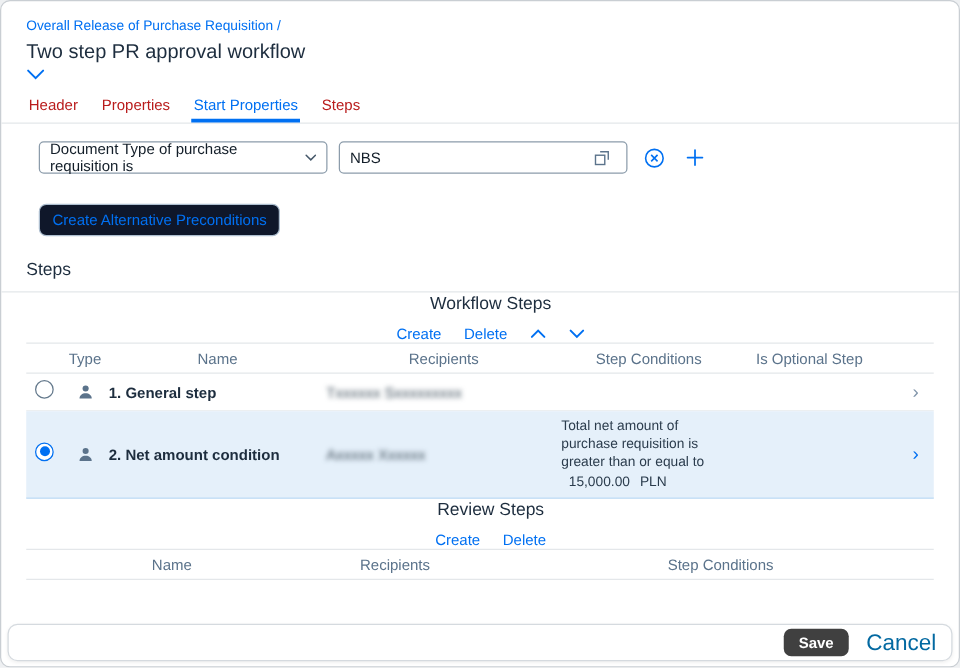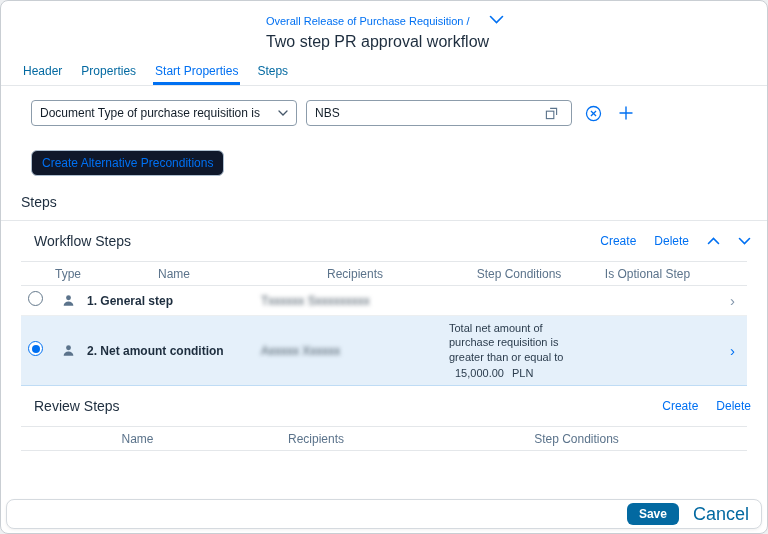--- a/index.html
+++ b/index.html
@@ -2,44 +2,44 @@
 <html><head>
 <meta charset="utf-8">
 <style>
   * { margin:0; padding:0; box-sizing:border-box; }
   html,body { background:#eef0f2; }
   body { font-family:"Liberation Sans", sans-serif; }
   .page { position:relative; width:768px; height:534px; background:#fff;
           border:1px solid #c9ced3; border-radius:8px; overflow:hidden; }
 
   
-  .top { display:flex; justify-content:center; align-items:flex-start; padding:10px 18px 8px 20px; }
+  .top { display:flex; justify-content:space-between; align-items:flex-start; padding:10px 18px 8px 20px;flex-direction:column; }
   .breadcrumb { font-size:11px; color:#0070f2; cursor:pointer; display:inline-block; }
   .title { font-size:16px; color:#1d2d3e; margin-top:4px; font-weight:400; }
   .collapse-btn { margin-top:4px; cursor:pointer; line-height:0; }
 
   
   .tabstrip { display:flex; gap:15px; padding:0 20px; border-bottom:1px solid #e4e7ea; height:27px; }
-  .tab { font-size:12px; color:#0369a1; display:flex; align-items:center; padding:0 2px;
+  .tab { font-size:12px; color:#b91c1c; display:flex; align-items:center; padding:0 2px;
          border-bottom:3px solid transparent; cursor:pointer; white-space:nowrap; }
   .tab.active { color:#0070f2; border-bottom-color:#0070f2; }
 
   
   .cond-area { padding:14px 20px 0 30px; }
   .cond-row { display:flex; align-items:center; gap:9px; }
-  .select, .input { width:266px; height:26px; border:1px solid #8c9cab; border-radius:4px; background:#fff;
+  .select, .input { width:231px; height:26px; border:1px solid #8c9cab; border-radius:4px; background:#fff;
          display:flex; align-items:center; justify-content:space-between; padding:0 8px;
          font-size:12px; color:#131e29; cursor:pointer; }
   .icon-btn { display:flex; align-items:center; justify-content:center; width:24px; height:24px; cursor:pointer; line-height:0; }
   .alt-btn { margin:24px 0 0 30px; height:26px; padding:0 10px; font-size:12px; color:#0070f2;
          background:#0f172a; border:1px solid #aebfd0; border-radius:6px; font-family:inherit; cursor:pointer; }
 
   
   .steps-title { margin-top:18px; padding:0 20px 10px 20px; font-size:14px; color:#1d2d3e; border-bottom:1px solid #e4e7ea; }
-  .panel-toolbar { display:flex; align-items:center; padding:0 16px 0 33px; height:40px; }
+  .panel-toolbar { display:flex; align-items:center; padding:0 16px 0 33px; height:40px;flex-direction:column; }
   .panel-title { flex:1; font-size:14px; color:#1d2d3e; }
   .toolbar-actions { display:flex; align-items:center; gap:18px; }
   .link { font-size:12px; color:#0070f2; cursor:pointer; text-decoration:none; }
   .arrow-btn { cursor:pointer; line-height:0; }
 
   
   .tbl { margin:0 20px; border-top:1px solid #e4e7ea; }
   .wf-grid { display:grid; grid-template-columns:28px 38px 174px 188px 140px 117px 1fr; align-items:center; }
   .tbl-head { height:24px; border-bottom:1px solid #e4e7ea; color:#5b738b; font-size:12px;text-align:center; }
   .row { border-bottom:1px solid #eceff1; cursor:pointer; }
@@ -61,21 +61,21 @@
 
   
   .rv-grid { display:grid; grid-template-columns:177px 180px 1fr; padding-left:28px; align-items:center; }
   .nodata { height:26px; border-bottom:1px solid #e4e7ea; display:flex; align-items:center; justify-content:center;
             font-size:12px; color:#5b738b; }
 
   
   .footer { position:absolute; left:5px; right:5px; bottom:4px; height:30px; background:#fff;
             border:1px solid #d5dadf; border-radius:8px; display:flex; align-items:center;
             justify-content:flex-end; gap:14px; padding:0 12px; box-shadow:0 1px 3px rgba(0,0,0,0.06); }
-  .save-btn { height:22px; padding:0 12px; background:#0369a1; color:#fff; border:none; border-radius:6px;
+  .save-btn { height:22px; padding:0 12px; background:#404040; color:#fff; border:none; border-radius:6px;
               font-size:12px; font-weight:700; font-family:inherit; cursor:pointer; }
   .cancel-link { font-size:18px; color:#0369a1; cursor:pointer; }
 </style>
 </head>
 <body>
 
 <div class="page">
 
   
   <div class="top">

